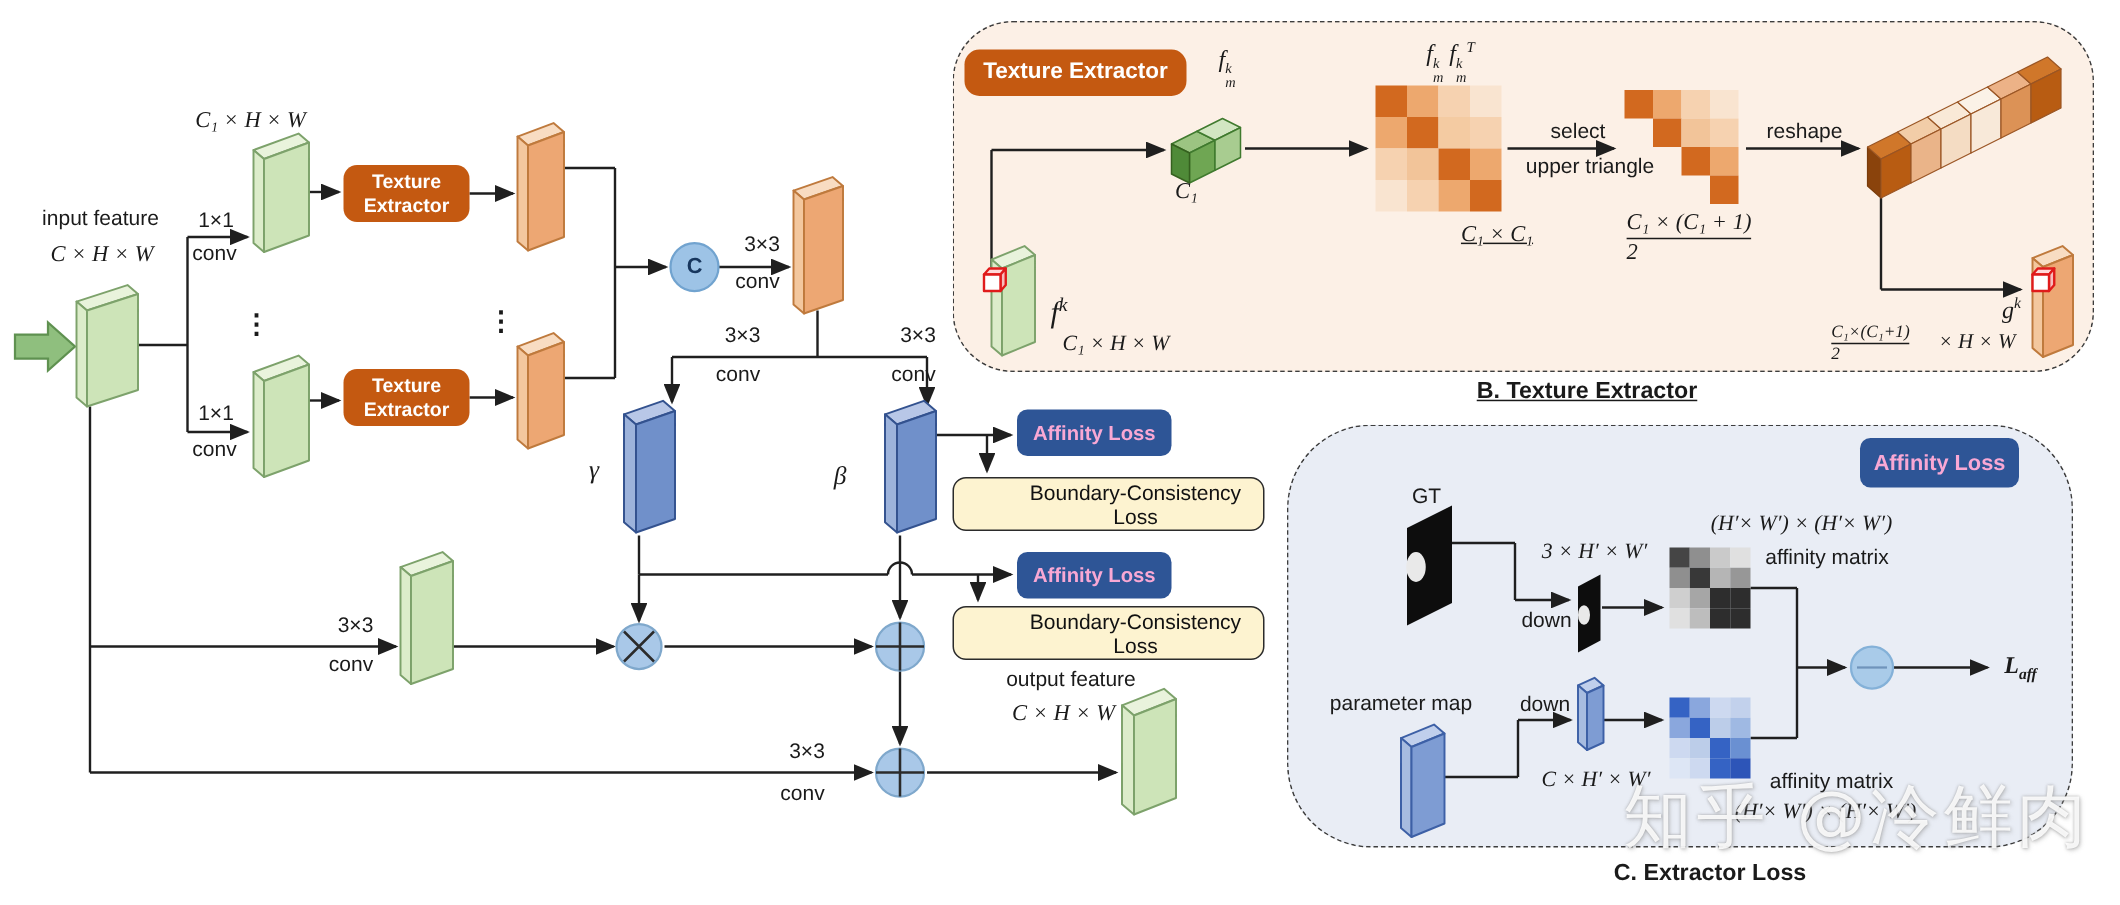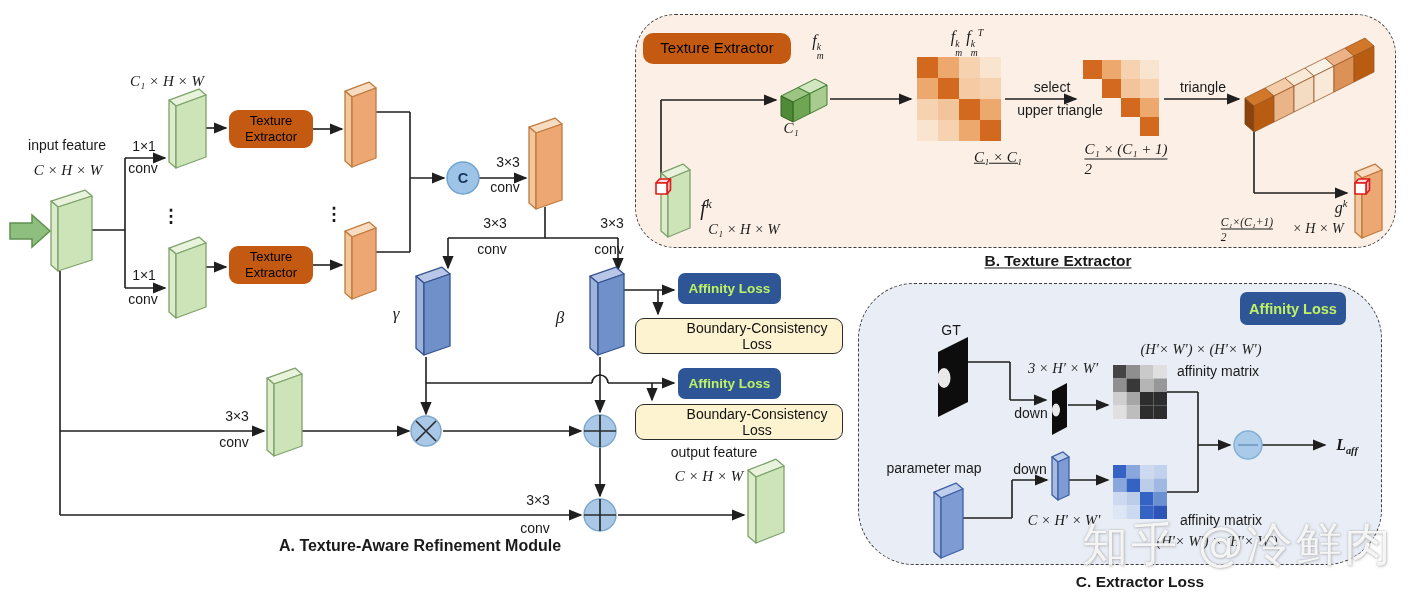--- a/index.html
+++ b/index.html
@@ -8,22 +8,22 @@
   .panel{position:absolute;border:1.8px dashed #3d3d3d;box-sizing:border-box;z-index:0;}
   .panel-b{left:635px;top:14px;width:761px;height:234px;border-radius:40px;background:var(--panel_b_bg);}
   .panel-c{left:858px;top:283px;width:524px;height:282px;border-radius:56px;background:var(--panel_c_bg);}
   svg.art{position:absolute;left:0;top:0;z-index:1;}
   .lbl{position:absolute;transform:translate(-50%,-50%);white-space:nowrap;z-index:2;line-height:1.1;}
   .math{font-family:"Liberation Serif","DejaVu Serif",serif;font-style:italic;}
   .sm{font-size:14px;}
   .caption{font-weight:bold;font-size:16px;}
   .box{position:absolute;display:flex;align-items:center;justify-content:center;text-align:center;
        box-sizing:border-box;z-index:2;}
-  .te-box{background:var(--accent_orange);color:#000000;border-radius:9px;font-size:13px;font-weight:400;line-height:1.25;}
-  .aff-box{background:var(--loss_blue);color:#bef264;border-radius:7px;font-size:13.5px;font-weight:600;}
+  .te-box{background:var(--accent_orange);color:#ffffff;border-radius:9px;font-size:13px;font-weight:700;line-height:1.25;}
+  .aff-box{background:var(--loss_blue);color:#f9a8d4;border-radius:7px;font-size:13.5px;font-weight:600;}
   .bnd-box{background:var(--cream);color:#111;border:1.6px solid #2b2b2b;border-radius:9px;font-size:14px;font-weight:500;padding-left:36px;}
   .circ-lbl{font-weight:bold;font-size:14.5px;color:#17365d;}
   .supsub{display:inline-flex;flex-direction:column;align-items:flex-start;line-height:0.95;
           font-size:0.6em;vertical-align:-0.45em;font-style:italic;}
   sup,sub{font-style:italic;}
   .frac{position:absolute;transform:translate(-50%,-50%);text-align:left;z-index:2;
         font-family:"Liberation Serif","DejaVu Serif",serif;font-style:italic;}
   .frac .bar{border-top:1.4px solid #1a1a1a;margin:1px 0;}
   .watermark{position:absolute;left:1082px;top:514px;z-index:6;font-size:46px;letter-spacing:3px;
              color:rgba(255,255,255,0.88);text-shadow:0 0 2px rgba(130,130,130,0.65),1px 1px 3px rgba(150,150,150,0.4);
@@ -325,21 +325,20 @@
   <div class="box bnd-box" style="left:635px;top:404px;width:208px;height:36px;">Boundary-Consistency Loss</div>
 
   <div class="lbl sm" style="left:237px;top:417px;">3×3</div>
   <div class="lbl sm" style="left:234px;top:443px;">conv</div>
   <div class="lbl sm" style="left:538px;top:501px;">3×3</div>
   <div class="lbl sm" style="left:535px;top:529px;">conv</div>
 
   <div class="lbl sm" style="left:714px;top:453px;">output feature</div>
   <div class="lbl math" style="left:709px;top:476px;font-size:15px;">C × H × W</div>
 
-  <div class="lbl caption" style="left:420px;top:546px;">A. Texture-Aware Refinement Module</div>
 
   <div class="box te-box" style="left:643px;top:33px;width:148px;height:31px;font-size:15px;border-radius:10px;">Texture Extractor</div>
 
   <div class="lbl math" style="left:818px;top:46px;font-size:16px;"><span>f</span><span class="supsub">
         <span>k</span>
         <span>m</span>
       </span></div>
   <div class="lbl math" style="left:791px;top:128px;font-size:15px;">C₁</div>
 
   <div class="lbl math" style="left:967px;top:42px;font-size:16px;"><span>f</span><span class="supsub">
@@ -353,21 +352,21 @@
 
   <div class="lbl sm" style="left:1052px;top:88px;">select</div>
   <div class="lbl sm" style="left:1060px;top:111px;">upper triangle</div>
 
   <div class="frac" style="left:1126px;top:159px;font-size:15px;">
     <div>C₁ × (C₁ + 1)</div>
     <div class="bar"></div>
     <div>2</div>
   </div>
 
-  <div class="lbl sm" style="left:1203px;top:88px;">triangle</div>
+  <div class="lbl sm" style="left:1203px;top:88px;">reshape</div>
 
   <div class="lbl math" style="left:1341px;top:207px;font-size:16px;"><span>g</span><sup style="font-size:0.65em;">k</sup></div>
 
   <div class="frac" style="left:1247px;top:229px;font-size:11.5px;">
     <div>C₁×(C₁+1)</div>
     <div class="bar"></div>
     <div>2</div>
   </div>
   <div class="lbl math" style="left:1318px;top:229px;font-size:14px;">× H × W</div>
 

